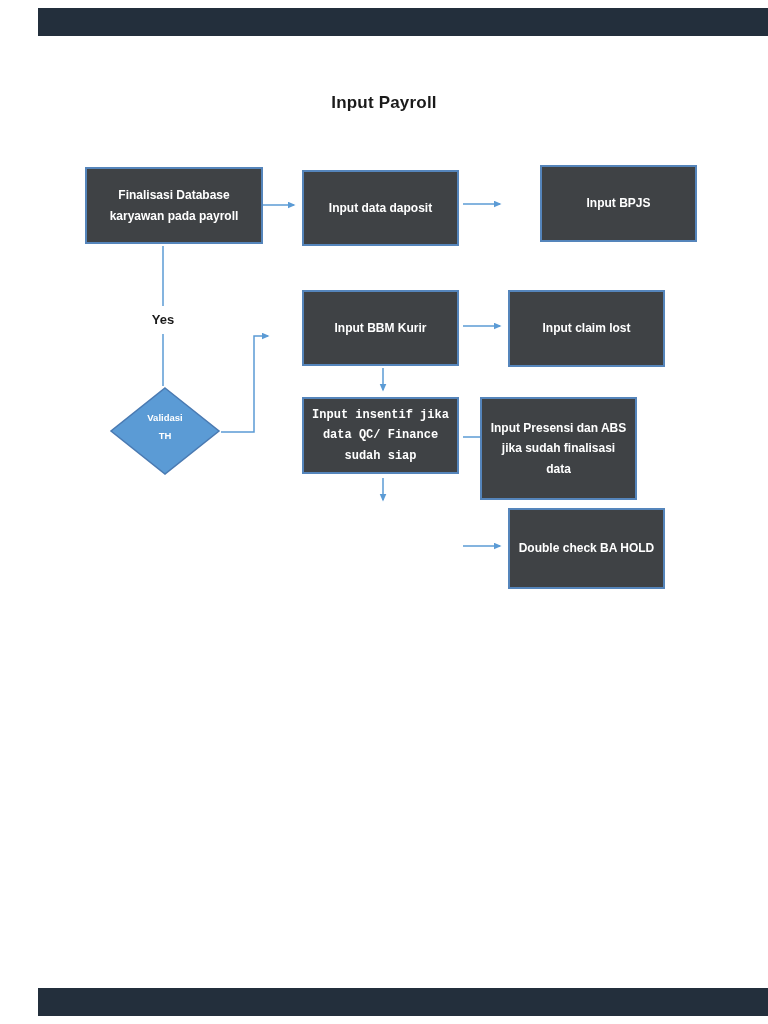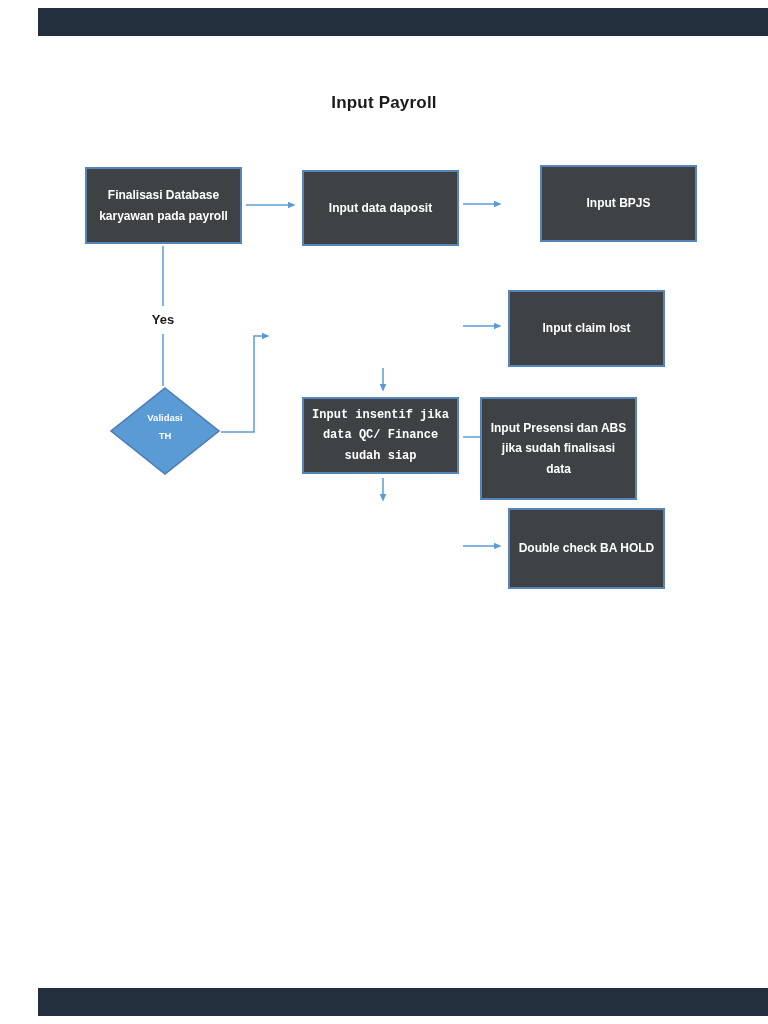--- a/index.html
+++ b/index.html
@@ -124,32 +124,35 @@
     <path class="flow-line" d="M383,368 V390" marker-end="url(#ah)"></path>
 
     <path class="flow-line" d="M463,437 H500" marker-end="url(#ah)"></path>
     <path class="flow-line" d="M383,478 V500" marker-end="url(#ah)"></path>
 
     <path class="flow-line" d="M463,546 H500" marker-end="url(#ah)"></path>
 
     <polygon class="decision-shape" points="165,388 219,431 165,474 111,431"></polygon>
   </svg>
 
-  <div class="node" style="left:85px;  top:167px; width:157px; height:77px;text-align:center;">
+  <div class="node" style="left:85px;  top:167px; width:178px; height:77px;text-align:center;">
     <span>Finalisasi Database karyawan pada payroll</span>
   </div>
 
   <div class="node" style="left:302px; top:170px; width:157px; height:76px;">
     <span>Input data daposit</span>
   </div>
 
   <div class="node" style="left:540px; top:165px; width:157px; height:77px;">
     <span>Input BPJS</span>
   </div>
 
+  <div class="node" style="left:302px; top:290px; width:157px; height:76px;">
+    <span>Input BBM Kurir</span>
+  </div>
 
   <div class="node" style="left:508px; top:290px; width:157px; height:77px;text-align:center;">
     <span>Input claim lost</span>
   </div>
 
   <div class="node" style="left:302px; top:397px; width:157px; height:77px;font-family:Liberation Mono, monospace;">
     <span>Input insentif jika data QC/ Finance sudah siap</span>
   </div>
 
   <div class="node" style="left:480px; top:397px; width:157px; height:103px;">

